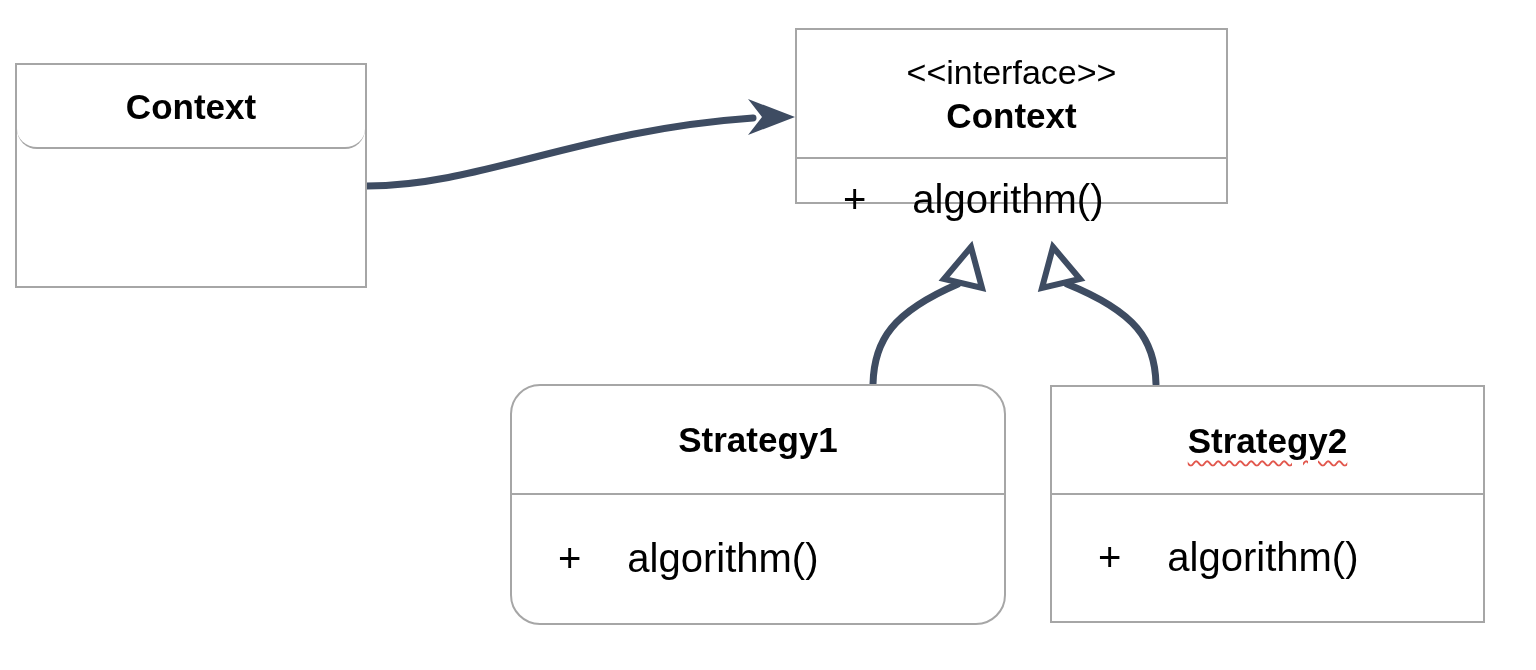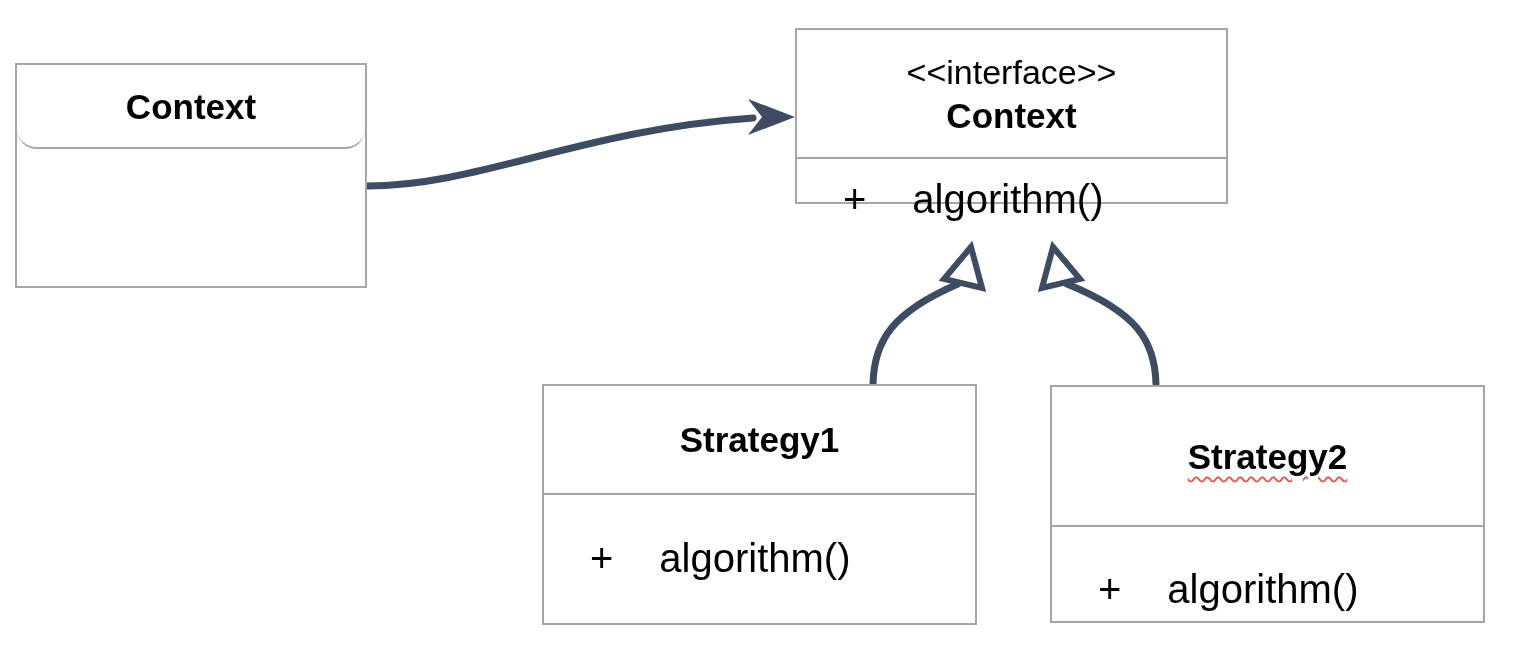--- a/index.html
+++ b/index.html
@@ -82,25 +82,25 @@
     text-decoration-color: var(--squiggle);
     text-decoration-thickness: 2px;
     text-underline-offset: 7px;
   }
   
   #box-context   { left: 15px;   top: 63px;  width: 352px; height: 225px; }
   #box-context .header { height: 84px; border-radius: 20px; }
   #box-strategy  { left: 795px;  top: 28px;  width: 433px; height: 176px; text-align: center; }
   #box-strategy .header { height: 129px; }
   #box-strategy .methods { height: 81px; }
-  #box-strategy1 { left: 542px;  top: 384px; width: 435px; height: 241px; }
+  #box-strategy1 { left: 510px;  top: 384px; width: 496px; height: 241px; border-radius: 30px; }
   #box-strategy1 .header { height: 109px; }
   #box-strategy1 .methods { height: 126px; }
   #box-strategy2 { left: 1050px; top: 385px; width: 435px; height: 238px; }
-  #box-strategy2 .header { height: 140px; }
+  #box-strategy2 .header { height: 108px; }
   #box-strategy2 .methods { height: 124px; }
 </style>
 </head>
 <body>
 
 <div class="canvas">
 
   <svg class="connectors" viewBox="0 0 1536 670" xmlns="http://www.w3.org/2000/svg">
 
     <path class="line" d="M 367 186 C 480 186, 580 130, 753 118"></path>

